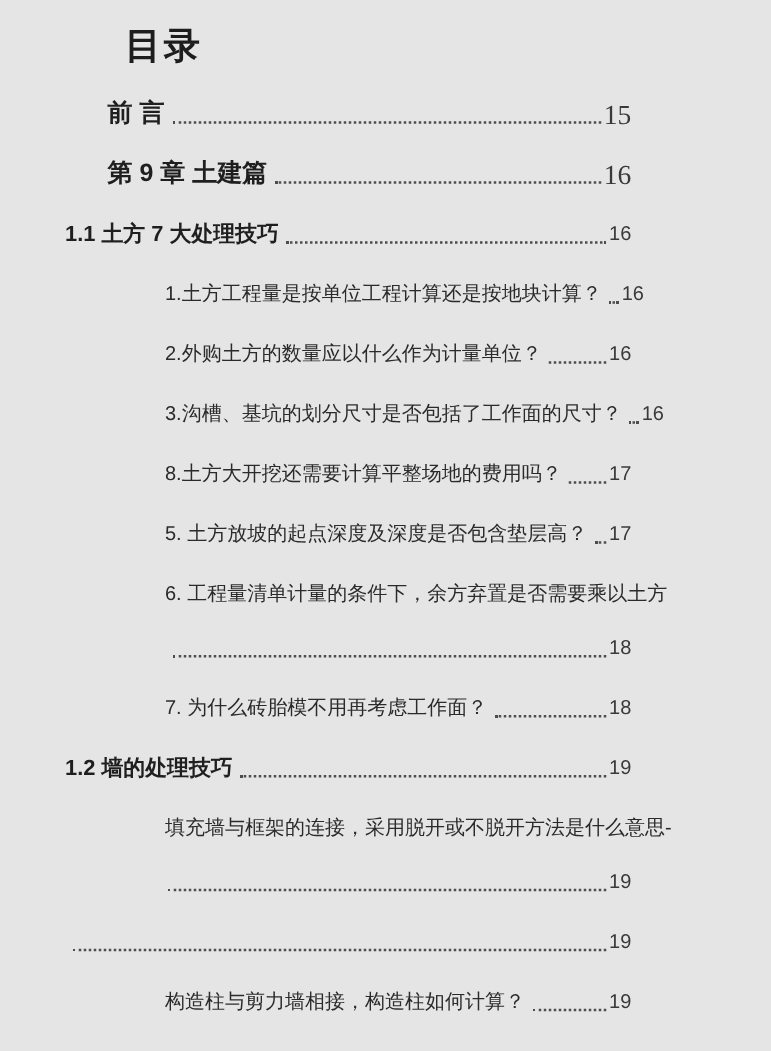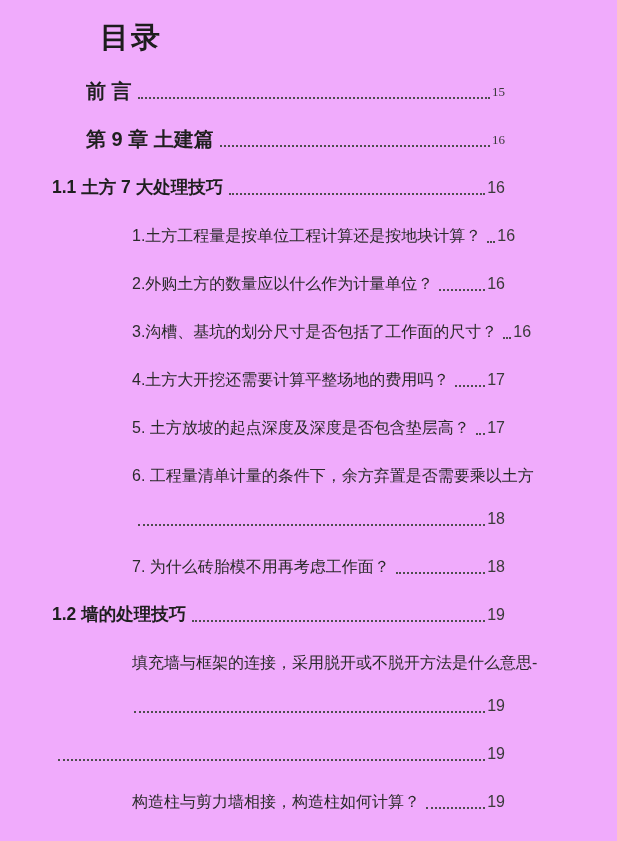--- a/index.html
+++ b/index.html
@@ -11,21 +11,21 @@
     width: 617px;
     height: 841px;
     font-family: "Liberation Sans", sans-serif;
     color: #262626;
     overflow: hidden;
   }
   .doc-page {
     position: relative;
     width: 617px;
     height: 841px;
-    background: #f0abfc;
+    background: #e5e5e5;
     padding-top: 20px;
     box-sizing: border-box;
     overflow: hidden;
   }
   .toc-title {
     margin: 0 0 0 100px;
     font-size: 29px;
     line-height: 34px;
     font-weight: 700;
     letter-spacing: 2px;
@@ -71,21 +71,21 @@
     margin-left: 2px;
   }
   .page-num {
     flex: 0 0 auto;
     font-weight: 400;
     font-size: 16px;
     color: #3a3a3a;
   }
   .lv-h1 .page-num {
     font-family: "Liberation Serif", serif;
-    font-size: 13px;
+    font-size: 22px;
   }
 </style>
 </head>
 <body>
 
 <div class="doc-page">
   <h1 class="toc-title">目录</h1>
   <nav class="toc">
       <div class="toc-entry lv-h1">
         <div class="toc-line last">
@@ -124,21 +124,21 @@
       </div>
       <div class="toc-entry lv-item">
         <div class="toc-line last">
           <span class="line-text">3.沟槽、基坑的划分尺寸是否包括了工作面的尺寸？</span>
           <span class="leader"></span>
           <span class="page-num">16</span>
         </div>
       </div>
       <div class="toc-entry lv-item">
         <div class="toc-line last">
-          <span class="line-text">4.土方大开挖还需要计算平整场地的费用吗？</span>
+          <span class="line-text">8.土方大开挖还需要计算平整场地的费用吗？</span>
           <span class="leader"></span>
           <span class="page-num">17</span>
         </div>
       </div>
       <div class="toc-entry lv-item">
         <div class="toc-line last">
           <span class="line-text">5. 土方放坡的起点深度及深度是否包含垫层高？</span>
           <span class="leader"></span>
           <span class="page-num">17</span>
         </div>

